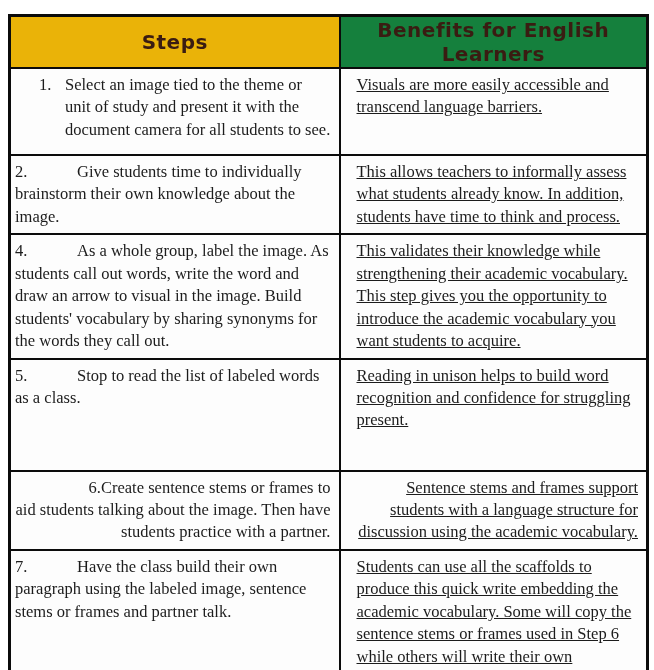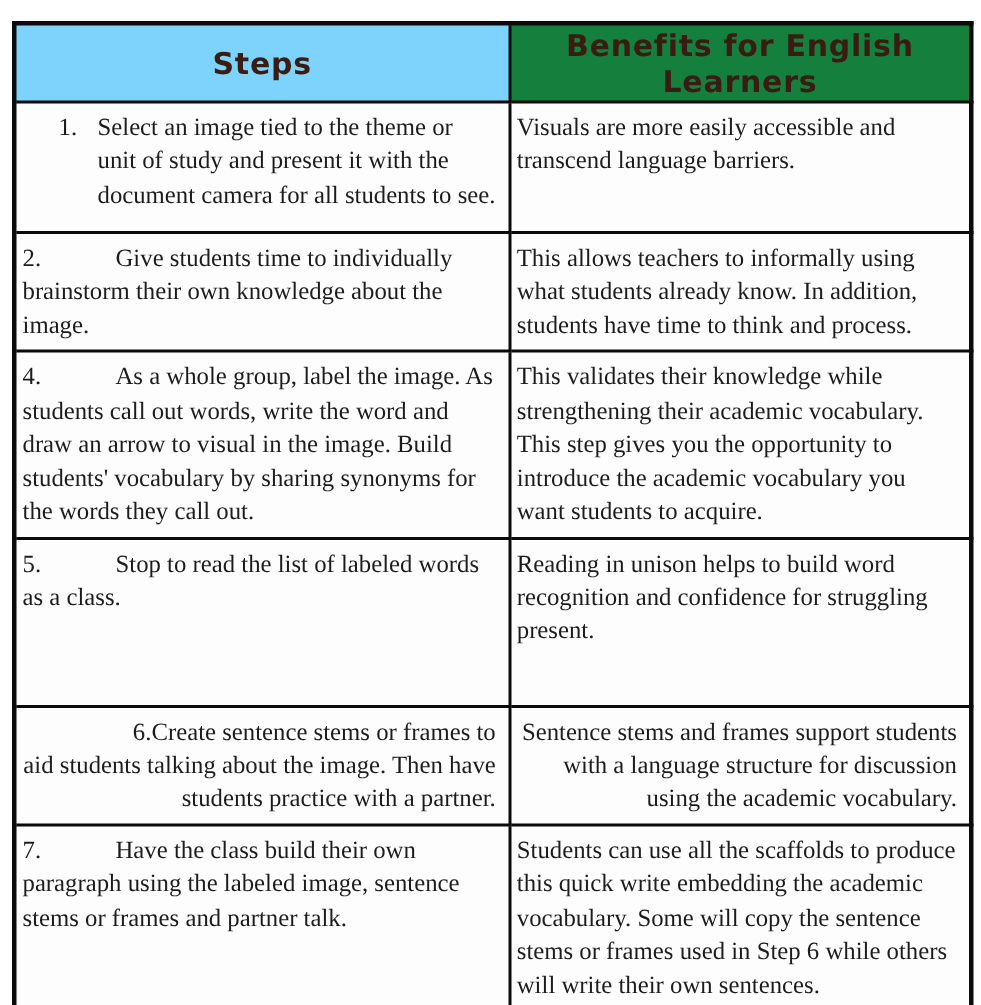--- a/index.html
+++ b/index.html
@@ -33,31 +33,31 @@
   th {
     height: 40px;
     font-family: "DejaVu Sans", sans-serif;
     font-size: 20px;
     font-weight: 600;
     letter-spacing: 0.5px;
     color: #3a1c12;
     text-align: center;
     vertical-align: middle;
   }
-  th.steps-header   { background: #7dd3fc; }
+  th.steps-header   { background: #eab308; }
   th.benefits-header{ background: #15803d; }
   td {
     vertical-align: top;
     padding: 5px 8px 5px 4px;
     font-size: 16.5px;
     line-height: 1.36;
     color: #1c1c1c;
     background: #fdfdfd;
   }
-  td.benefit-cell { padding-left: 4px; }
+  td.benefit-cell { padding-left: 16px; text-decoration: underline; }
 
   
   tbody tr:nth-child(1) { height: 87px; }
   tbody tr:nth-child(2) { height: 72px; }
   tbody tr:nth-child(3) { height: 72px; }
   tbody tr:nth-child(4) { height: 112px; }
   tbody tr:nth-child(5) { height: 69px; text-align: right; }
   tbody tr:nth-child(6) { height: 122px; }
   tbody tr:nth-child(7) { height: 83px; }
 
@@ -99,21 +99,21 @@
         </td>
         <td class="benefit-cell">
           <span>Visuals are more easily accessible and transcend language barriers.</span>
         </td>
       </tr>
       <tr>
         <td class="step-cell">
           <div class="step tabbed"><span class="num">2.</span><span>Give students time to individually brainstorm their own knowledge about the image.</span></div>
         </td>
         <td class="benefit-cell">
-          <span>This allows teachers to informally using what students already know. In addition, students have time to think and process.</span>
+          <span>This allows teachers to informally assess what students already know. In addition, students have time to think and process.</span>
         </td>
       </tr>
       <tr>
         <td class="step-cell">
           <div class="step tabbed"><span class="num">4.</span><span>As a whole group, label the image. As students call out words, write the word and draw an arrow to visual in the image. Build students' vocabulary by sharing synonyms for the words they call out.</span></div>
         </td>
         <td class="benefit-cell">
           <span>This validates their knowledge while strengthening their academic vocabulary. This step gives you the opportunity to introduce the academic vocabulary you want students to acquire.</span>
         </td>
       </tr>

